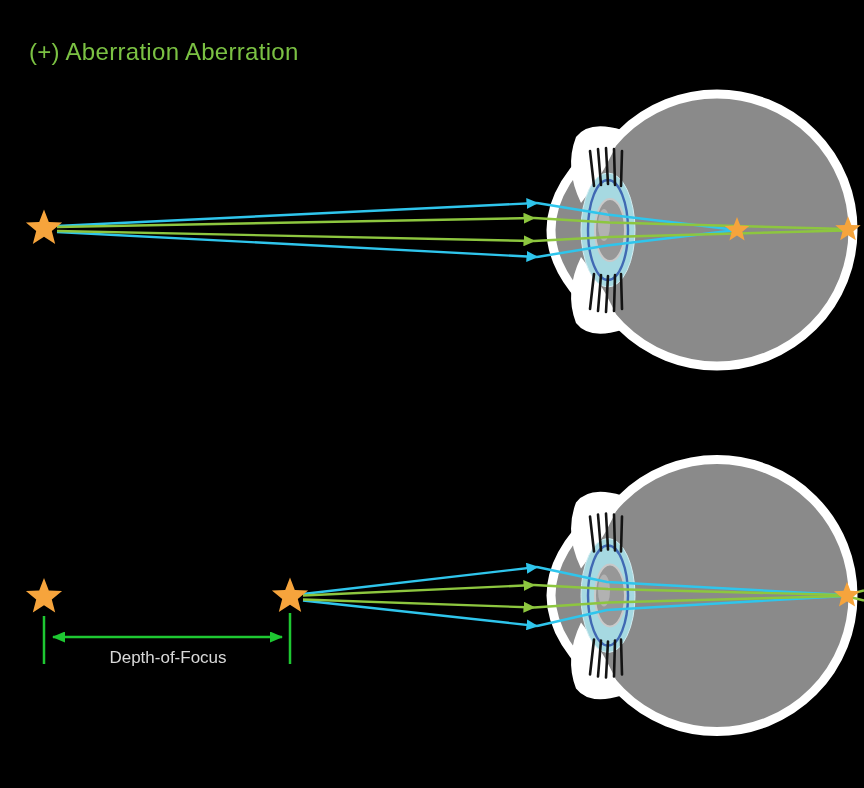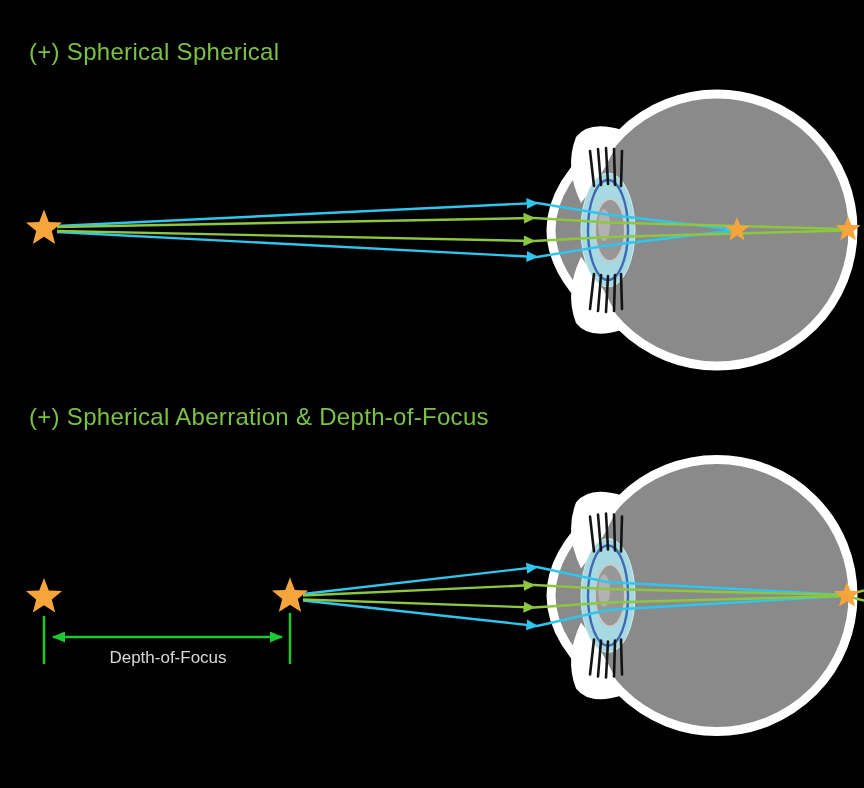--- a/index.html
+++ b/index.html
@@ -28,22 +28,21 @@
   .fill-arrow{fill:var(--arrow-green,#1ec832);}
   .annot{stroke:var(--arrow-green,#1ec832);stroke-width:2.5;fill:none;}
   .star{fill:var(--star-orange,#f6a43c);}
   .dof-label{fill:var(--label-gray,#d8d8d8);font-family:"Liberation Sans",sans-serif;font-size:17px;}
 </style>
 </head>
 <body>
 
 <div id="stage">
 
-  <div class="panel-title" id="title-top">(+) Spherical Spherical</div>
-  <div class="panel-title" id="title-bottom">(+) Spherical Aberration &amp; Depth-of-Focus</div>
+  <div class="panel-title" id="title-top">(+) Aberration Aberration</div>
 
   <svg width="864" height="788" viewBox="0 0 864 788">
     <defs>
 
       <path id="star5" d="M 0,-19 L 4.8,-6.6 L 18.1,-5.9 L 7.8,2.5 L 11.2,15.4 L 0,8.2
                           L -11.2,15.4 L -7.8,2.5 L -18.1,-5.9 L -4.8,-6.6 Z"></path>
 
       <g id="eyeCS">
         <circle class="sclera" r="136"></circle>
         <path class="gray-patch" d="M -107,-95 Q -220,0 -107,95 Z"></path>

